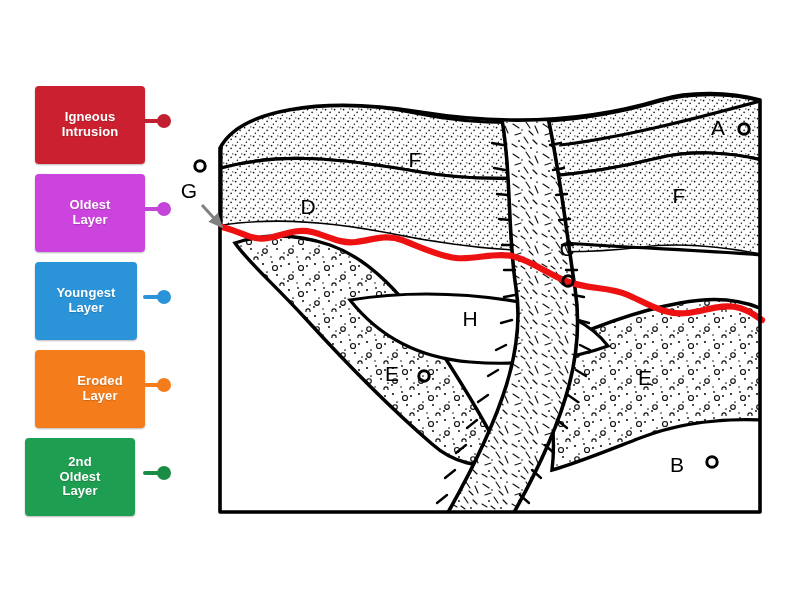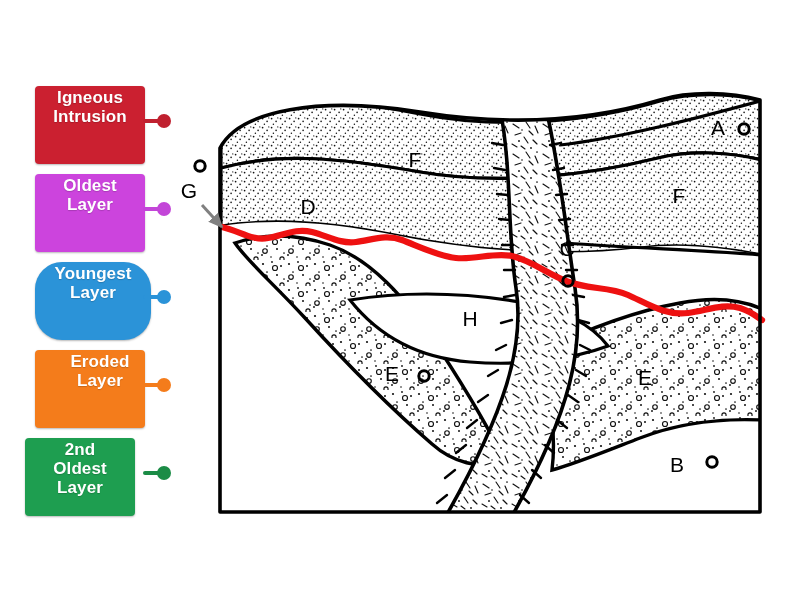--- a/index.html
+++ b/index.html
@@ -20,26 +20,26 @@
     height: 600px;
     background: #ffffff;
   }
 
   
   .label-box {
     position: absolute;
     box-sizing: border-box;
     border-radius: 4px;
     display: flex;
-    align-items: flex-start;
+    align-items: center;
     justify-content: center;
     text-align: center;
     color: #ffffff;
     font-weight: bold;
-    font-size: 17px;
+    font-size: 13px;
     line-height: 1.12;
     letter-spacing: 0.1px;
     padding: 2px 6px;
     box-shadow: 0 1px 2px rgba(0,0,0,0.28);
     user-select: none;
   }
   .label-box .lbl-text {
     display: block;
     width: 100%;
     text-shadow: 0 1px 1px rgba(0,0,0,0.18);
@@ -83,21 +83,21 @@
   </div>
   <div class="connector" style="left:143px; top:119px; width:22px; background:#c0202f;"></div>
   <div class="conn-dot" style="left:157px; top:114px; background:#c0202f;"></div>
 
   <div class="label-box" style="left:35px; top:174px; width:110px; height:78px; background:#cc44dd;">
     <span class="lbl-text">Oldest<br>Layer</span>
   </div>
   <div class="connector" style="left:143px; top:207px; width:22px; background:#c346d8;"></div>
   <div class="conn-dot" style="left:157px; top:202px; background:#c346d8;"></div>
 
-  <div class="label-box" style="left:35px; top:262px; width:116px; height:78px; background:#2b93d8;border-radius:27px;">
+  <div class="label-box" style="left:35px; top:262px; width:102px; height:78px; background:#2b93d8;">
     <span class="lbl-text">Youngest<br>Layer</span>
   </div>
   <div class="connector" style="left:143px; top:295px; width:22px; background:#2b93d8;"></div>
   <div class="conn-dot" style="left:157px; top:290px; background:#2b93d8;"></div>
 
   <div class="label-box" style="left:35px; top:350px; width:110px; height:78px; background:#f47c1b;padding-left:26px;">
     <span class="lbl-text">Eroded<br>Layer</span>
   </div>
   <div class="connector" style="left:143px; top:383px; width:22px; background:#f47c1b;"></div>
   <div class="conn-dot" style="left:157px; top:378px; background:#f47c1b;"></div>

